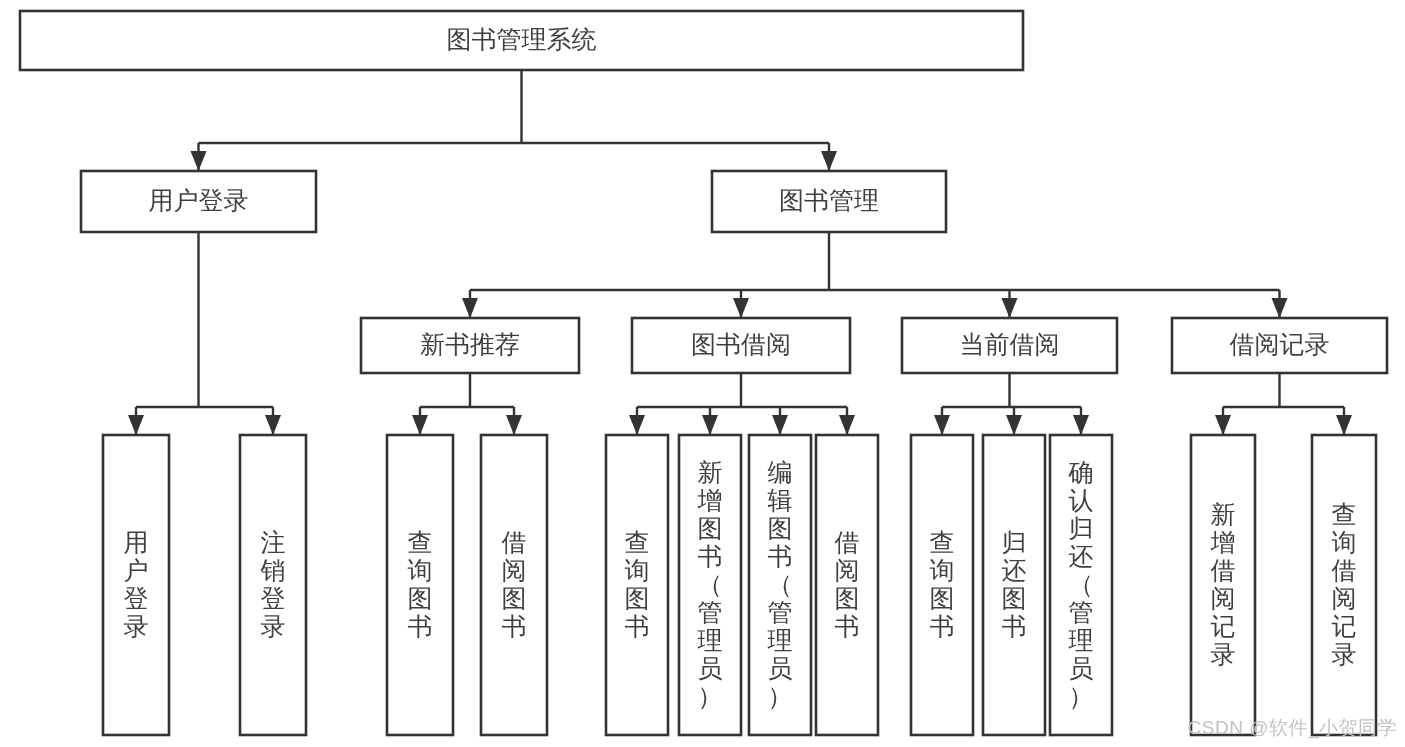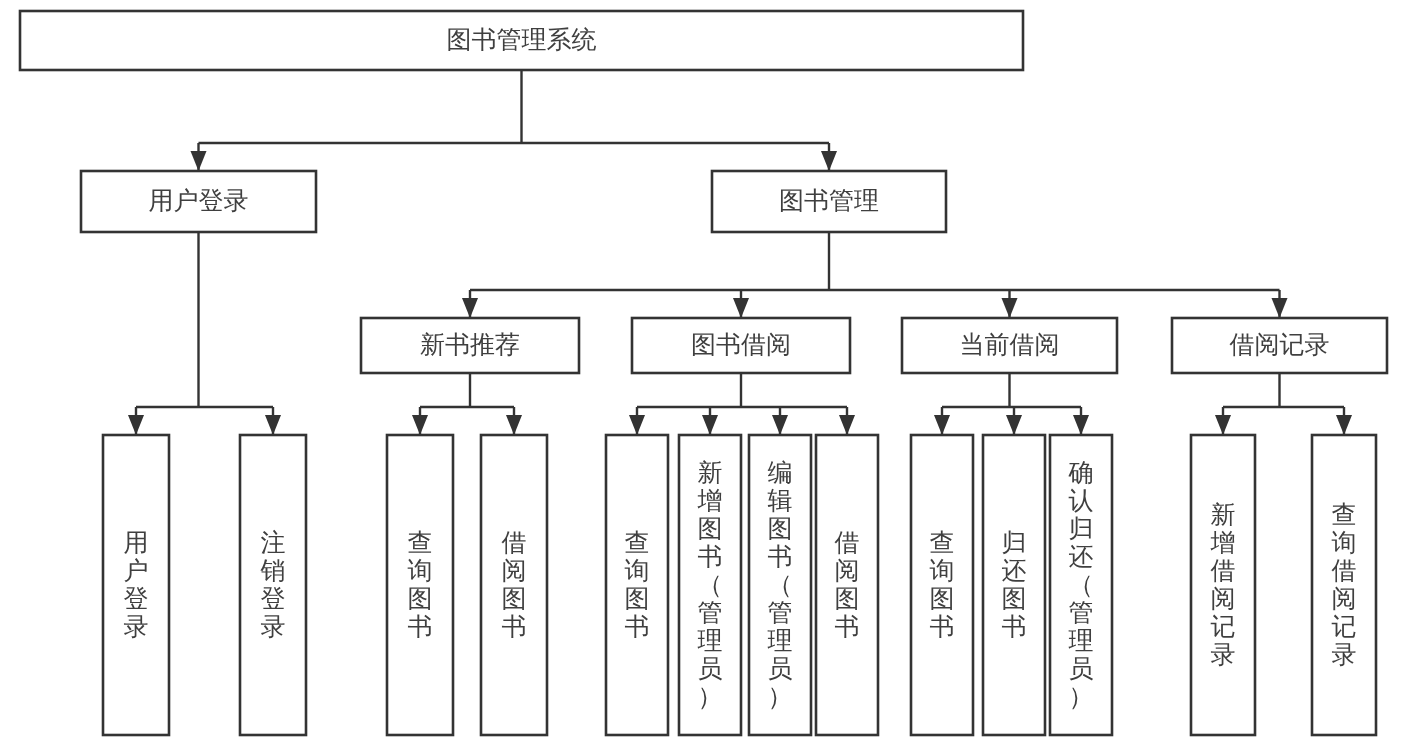--- a/index.html
+++ b/index.html
@@ -202,13 +202,14 @@
         <g>
           <rect x="1191" y="435" width="64" height="300" class="node-box"></rect>
           <text x="1223" class="node-label-v" y="522.84"><tspan x="1223" y="522.84">新</tspan><tspan x="1223" y="550.84">增</tspan><tspan x="1223" y="578.84">借</tspan><tspan x="1223" y="606.84">阅</tspan><tspan x="1223" y="634.84">记</tspan><tspan x="1223" y="662.84">录</tspan></text>
         </g>
         <g>
           <rect x="1312" y="435" width="64" height="300" class="node-box"></rect>
           <text x="1344" class="node-label-v" y="522.84"><tspan x="1344" y="522.84">查</tspan><tspan x="1344" y="550.84">询</tspan><tspan x="1344" y="578.84">借</tspan><tspan x="1344" y="606.84">阅</tspan><tspan x="1344" y="634.84">记</tspan><tspan x="1344" y="662.84">录</tspan></text>
         </g>
       </g>
   </svg>
+  <div class="watermark-text">CSDN @软件_小贺同学</div>
 </div>
 
 </body></html>

